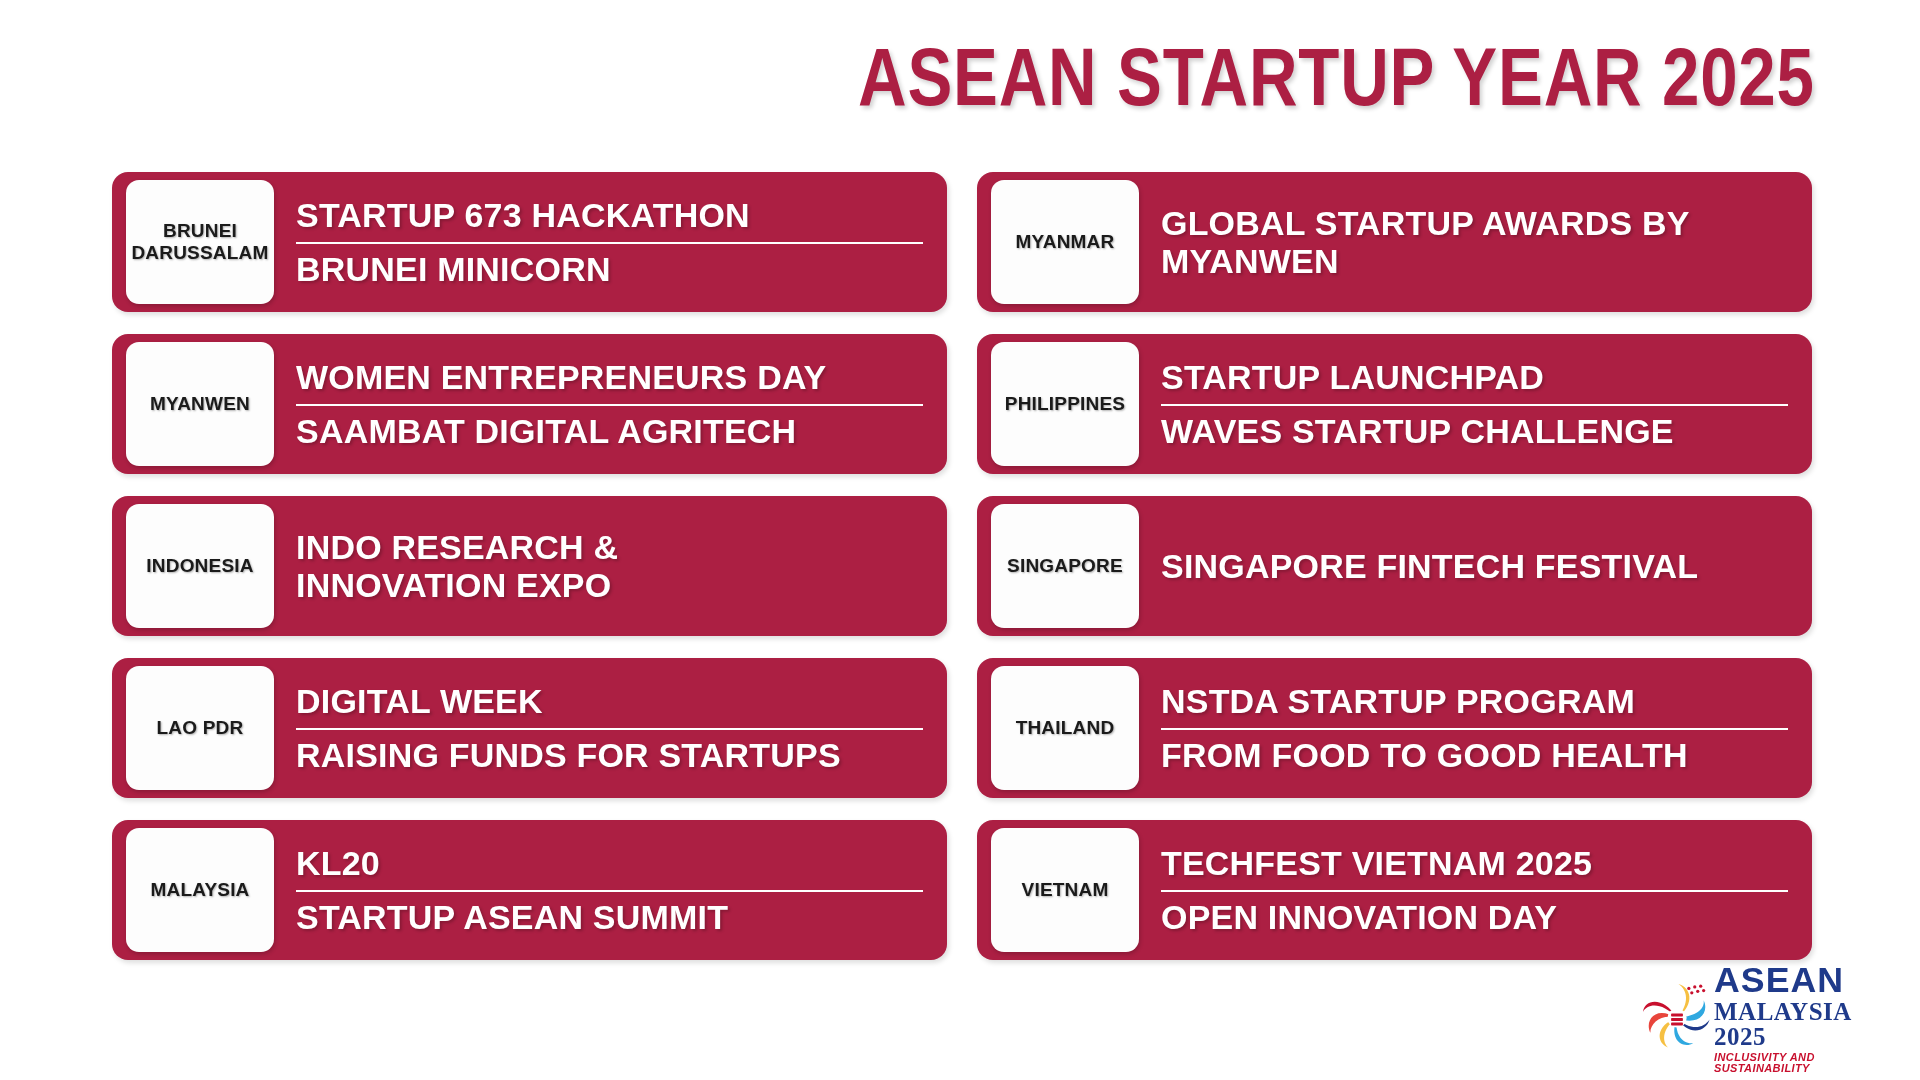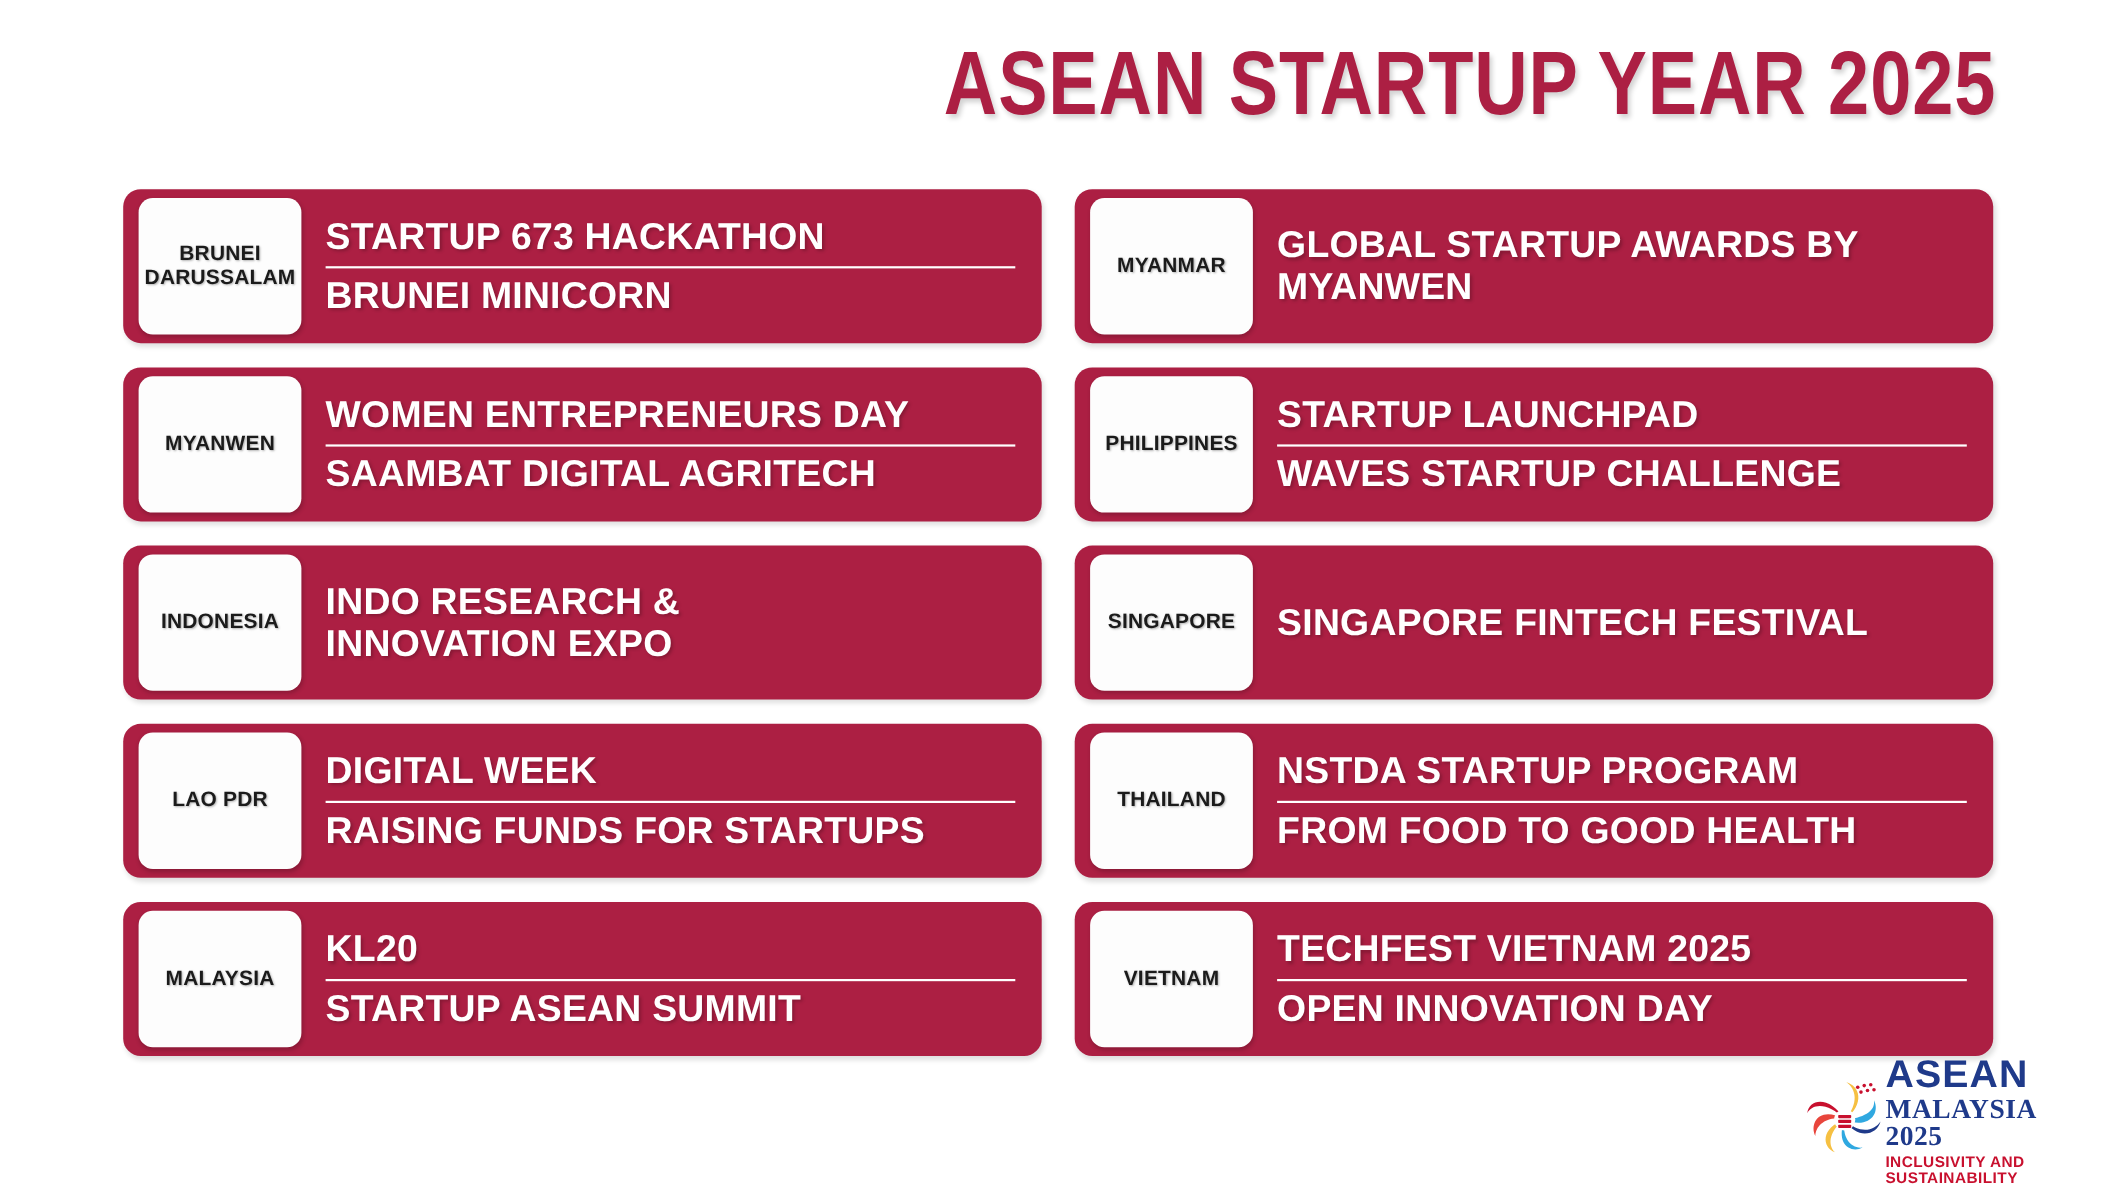--- a/index.html
+++ b/index.html
@@ -149,25 +149,26 @@
   .logo-my {
     font-family: Liberation Serif, serif;
     font-size: 25px;
     font-weight: 700;
     color: #1F3A8A;
     letter-spacing: 0.5px;
     margin-top: 2px;
   }
   .logo-tag {
     font-family: "Liberation Sans", sans-serif;
-    font-size: 14px;
+    font-size: 11px;
     font-weight: 700;
     color: #C8102E;
     letter-spacing: 0.4px;
     margin-top: 3px;
+    font-style: italic;
   }
 </style>
 </head>
 <body>
 
 <div class="title-wrap">
   <div class="page-title">ASEAN STARTUP YEAR 2025</div>
 </div>
 
 <div class="grid">

